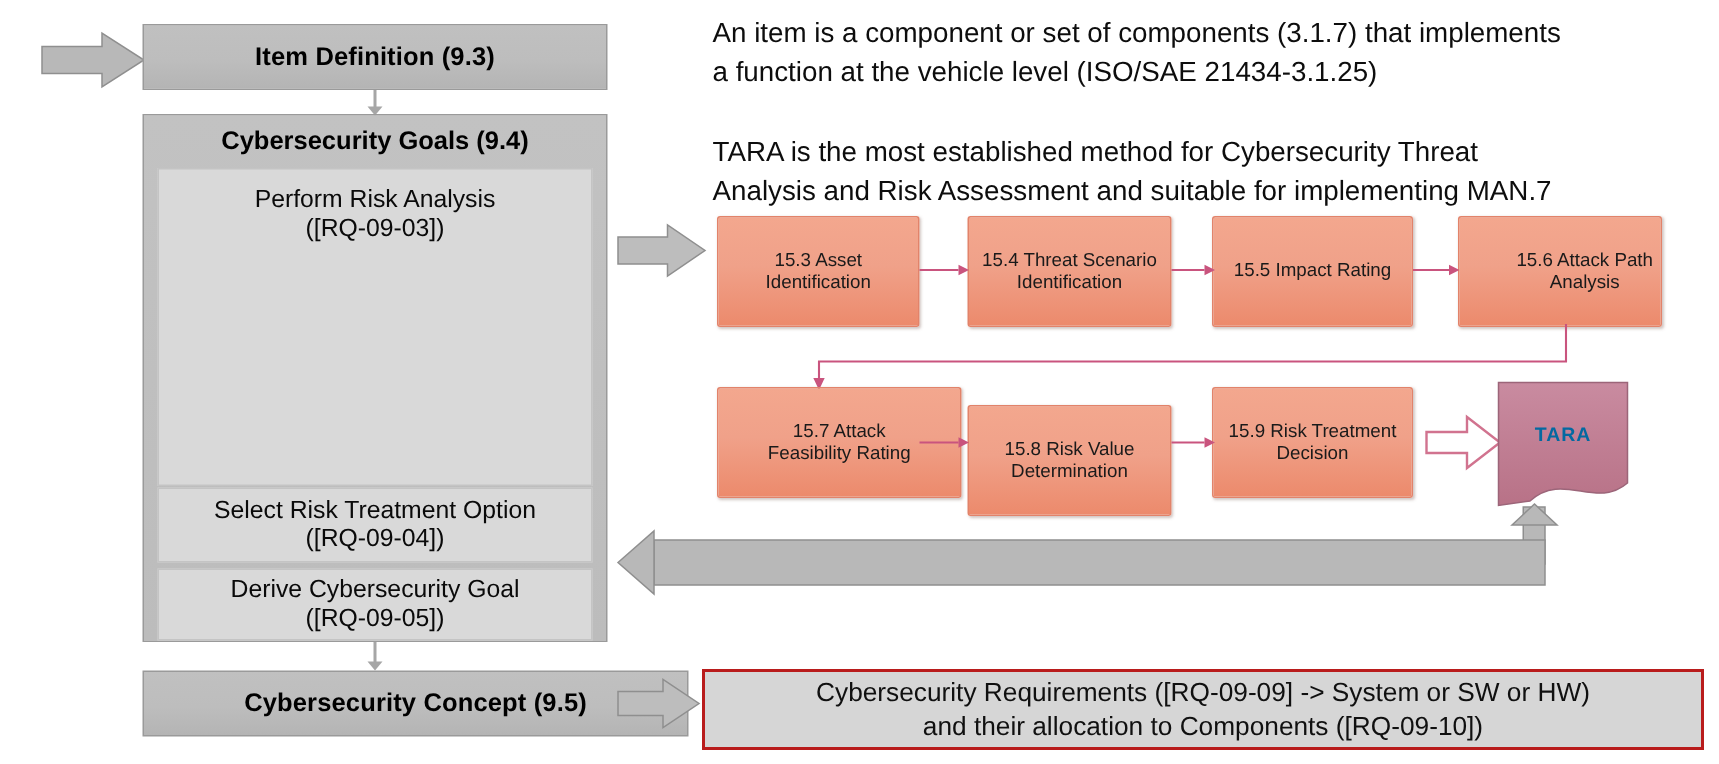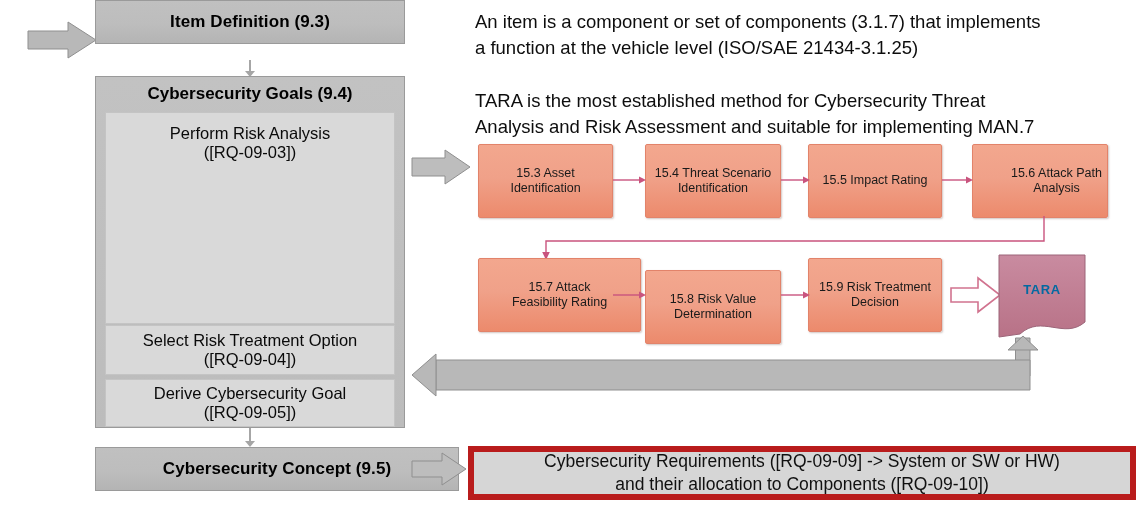--- a/index.html
+++ b/index.html
@@ -101,21 +101,21 @@
     justify-content: center;
     font-size: 13px;
     font-weight: bold;
     color: #0369a1;
     letter-spacing: .6px;
   }
 
   
   .req-box {
     background: #d6d6d6;
-    border: 6px solid #b91c1c;
+    border: 2px solid #b91c1c;
     display: flex;
     align-items: center;
     justify-content: center;
     text-align: center;
     font-size: 17.5px;
     line-height: 1.3;
     color: #101010;
     padding: 2px 8px;
   }
 
@@ -132,21 +132,21 @@
 </style>
 </head>
 <body>
 
 <div id="canvas">
 
   <svg class="arrow" style="left:28px; top:22px;" width="70" height="36" viewBox="0 0 70 36">
     <polygon points="0,9 40,9 40,0 68,18 40,36 40,27 0,27" fill="#b8b8b8" stroke="#8f8f8f" stroke-width="1"></polygon>
   </svg>
 
-  <div class="abs hdr-box" style="left:95px; top:0; width:310px; height:44px;">
+  <div class="abs hdr-box" style="left:95px; top:16px; width:310px; height:44px;">
     <span>Item Definition (9.3)</span>
   </div>
 
   <div class="abs vline" style="left:249px; top:60px; width:2px; height:13px;"></div>
   <div class="abs vtri" style="left:245px; top:71px;"></div>
 
   <div class="abs group-box" style="left:95px; top:76px; width:310px; height:352px;">
     <div class="group-title">Cybersecurity Goals (9.4)</div>
   </div>
 

